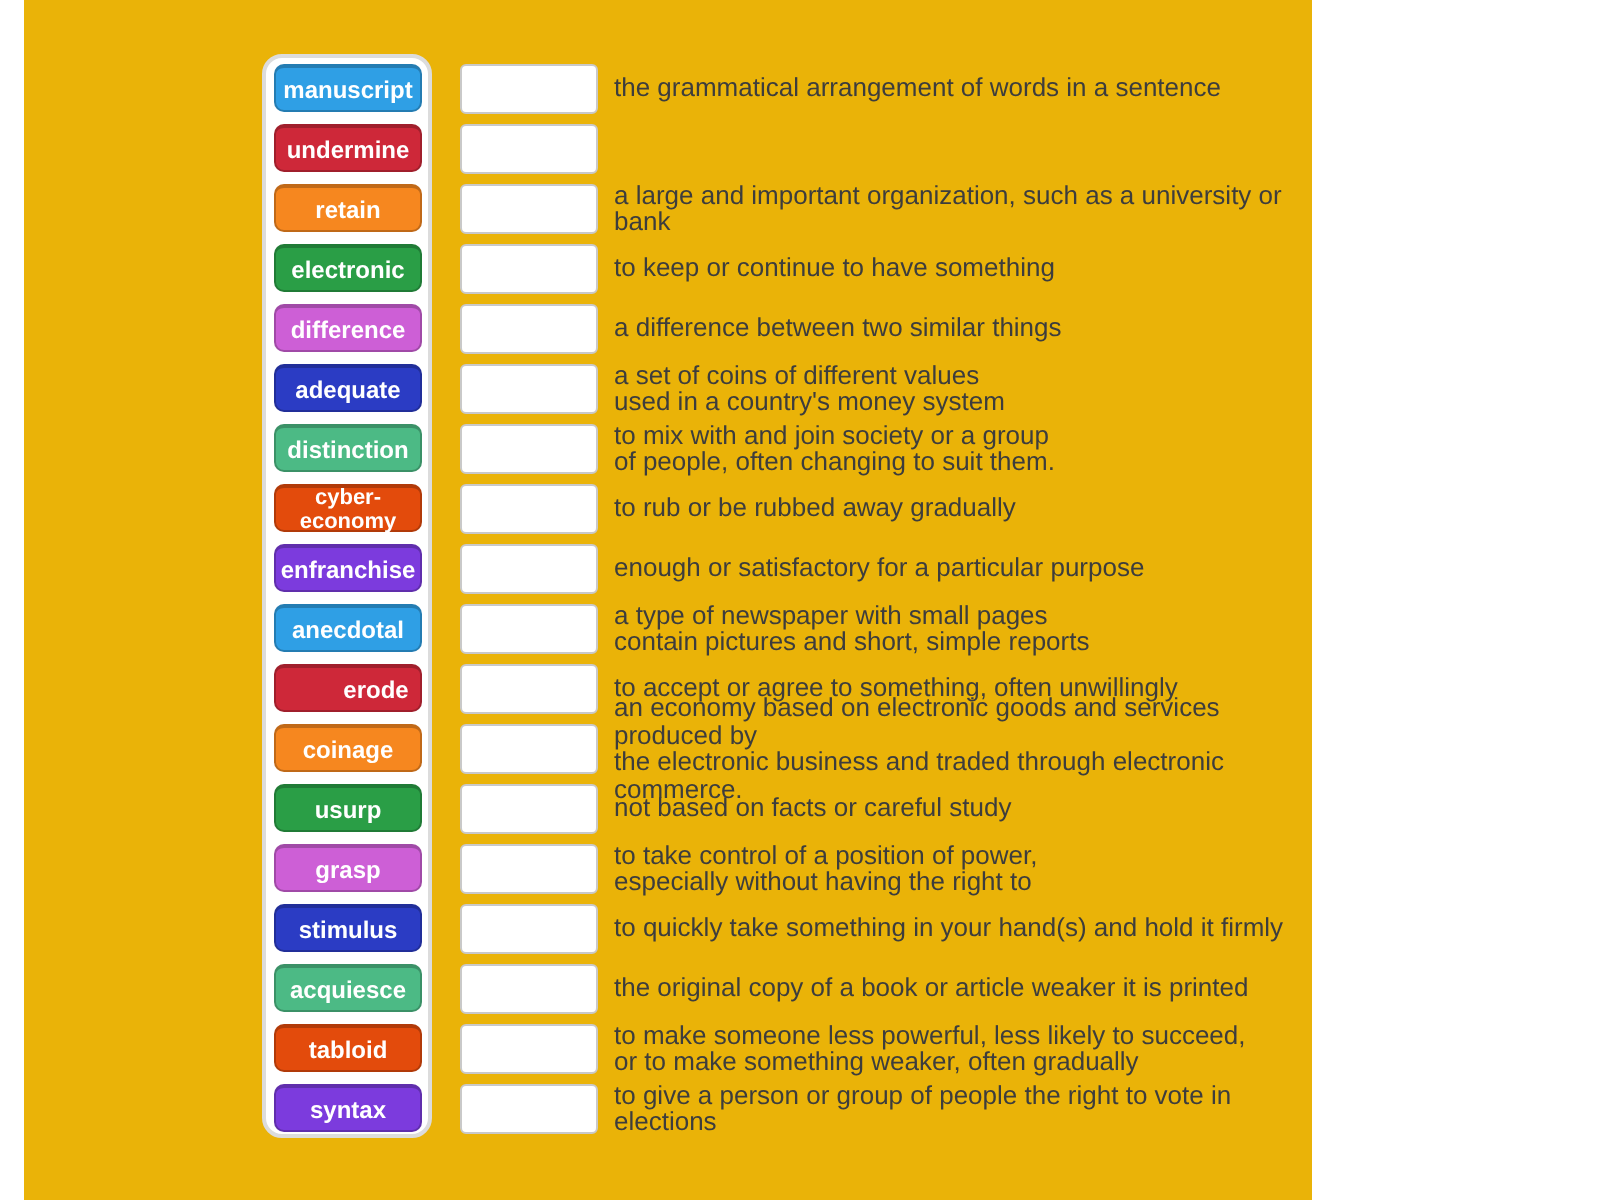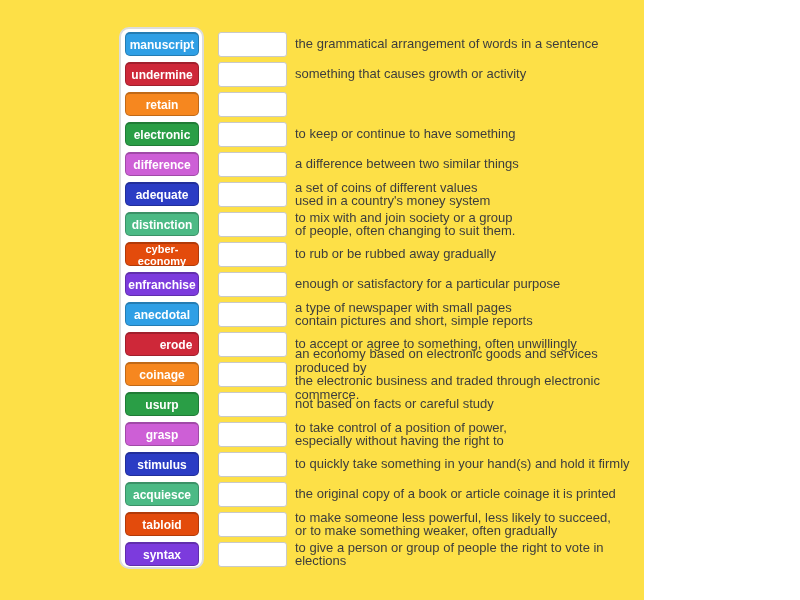--- a/index.html
+++ b/index.html
@@ -5,22 +5,23 @@
   html, body {
     margin: 0;
     padding: 0;
     background: #ffffff;
     font-family: "Liberation Sans", sans-serif;
   }
   .stage {
     position: relative;
     width: 644px;
     height: 600px;
-    background: #fde047;
+    background: #eab308;
     overflow: hidden;
+    margin-left: 12px;
   }
   .words-panel-bg {
     position: absolute;
     left: 119px;
     top: 27px;
     width: 85px;
     height: 542px;
     box-sizing: border-box;
     background: #ffffff;
     border: 2px solid #dcdcdc;
@@ -86,26 +87,26 @@
 
     <div class="row">
       <div class="tile" style="background: rgb(47, 159, 229);">manuscript</div>
       <div class="slot"></div>
       <div class="def">the grammatical arrangement of words in a sentence</div>
     </div>
 
     <div class="row">
       <div class="tile" style="background: rgb(206, 40, 57);">undermine</div>
       <div class="slot"></div>
-      <div class="def">something that causes growth or activity</div>
     </div>
 
     <div class="row">
       <div class="tile" style="background: rgb(246, 135, 31);">retain</div>
       <div class="slot"></div>
+      <div class="def">a large and important organization, such as a university or bank</div>
     </div>
 
     <div class="row">
       <div class="tile" style="background: rgb(42, 158, 70);">electronic</div>
       <div class="slot"></div>
       <div class="def">to keep or continue to have something</div>
     </div>
 
     <div class="row">
       <div class="tile" style="background: rgb(205, 95, 214);">difference</div>
@@ -174,21 +175,21 @@
 
     <div class="row">
       <div class="tile" style="background: rgb(43, 60, 196);">stimulus</div>
       <div class="slot"></div>
       <div class="def">to quickly take something in your hand(s) and hold it firmly</div>
     </div>
 
     <div class="row">
       <div class="tile" style="background: rgb(76, 186, 133);">acquiesce</div>
       <div class="slot"></div>
-      <div class="def">the original copy of a book or article coinage it is printed</div>
+      <div class="def">the original copy of a book or article weaker it is printed</div>
     </div>
 
     <div class="row">
       <div class="tile" style="background: rgb(227, 75, 12);">tabloid</div>
       <div class="slot"></div>
       <div class="def">to make someone less powerful, less likely to succeed,
 or to make something weaker, often gradually</div>
     </div>
 
     <div class="row">

